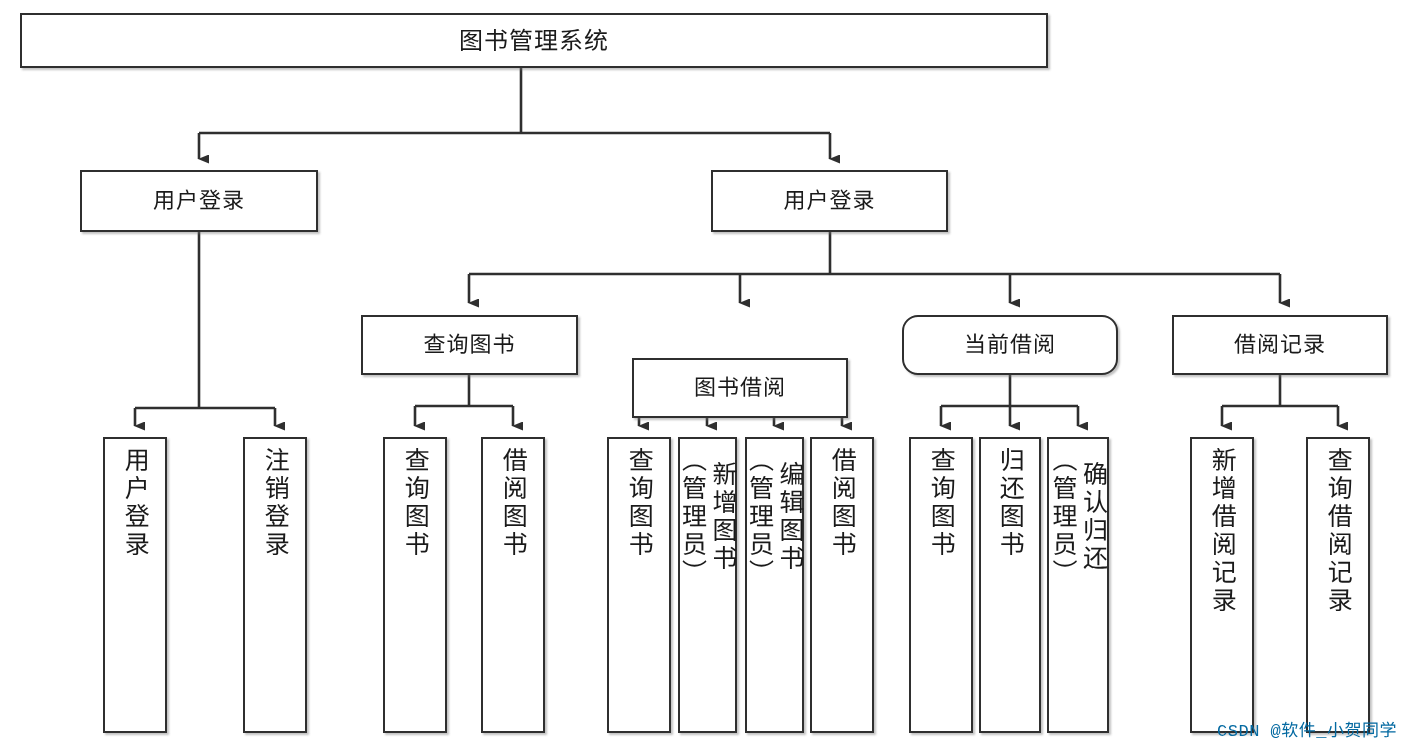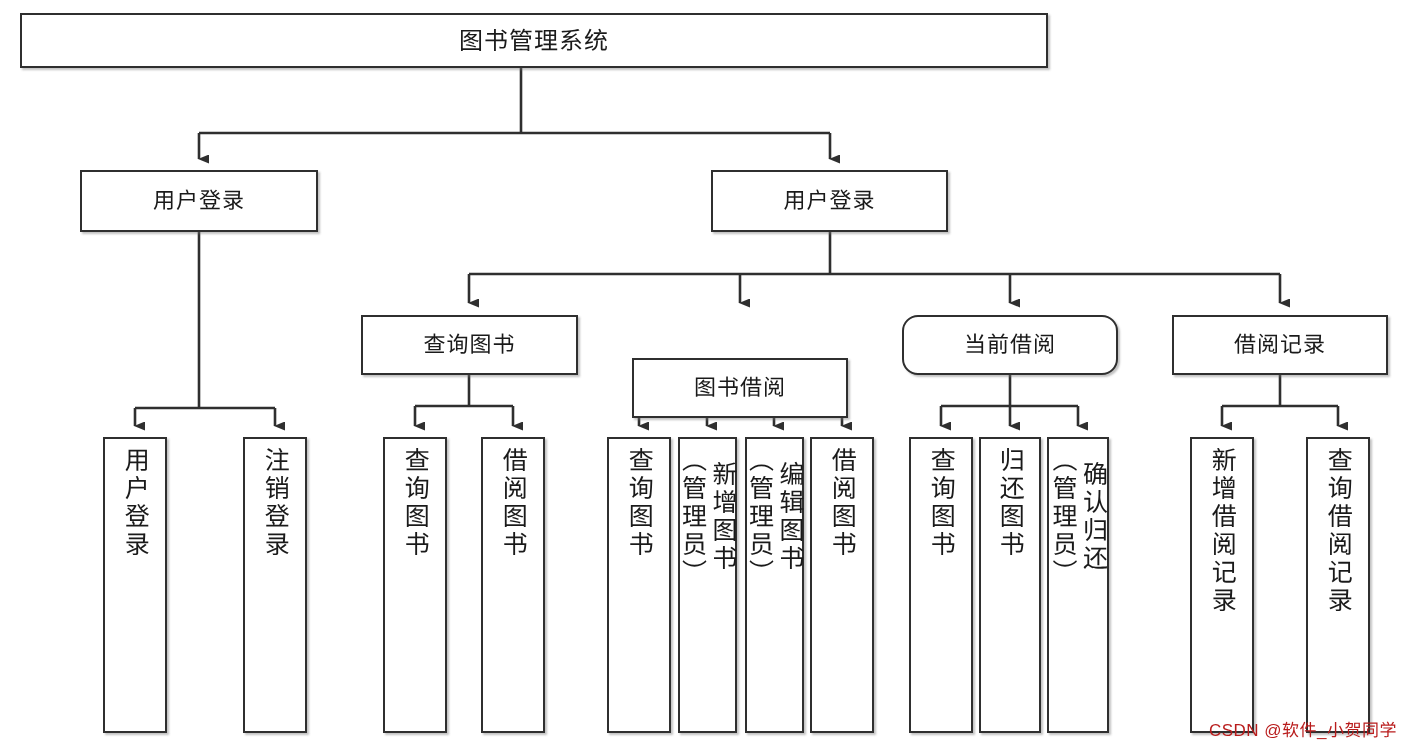--- a/index.html
+++ b/index.html
@@ -58,24 +58,25 @@
     white-space: pre-line;
   }
   .node.root .label {
     font-size: 24px;
   }
   #watermark {
     position: absolute;
     right: 8px;
     bottom: 6px;
     font-size: 17px;
-    color: #b91c1c;
+    color: #0369a1;
     letter-spacing: 0.5px;
     white-space: nowrap;
     user-select: none;
+    font-family: Liberation Mono, monospace;
   }
 </style>
 </head>
 <body>
 
 <div id="diagram-root">
 
   <svg id="edges-layer" width="1405" height="747" viewBox="0 0 1405 747" xmlns="http://www.w3.org/2000/svg">
     <defs>
       <marker id="arrowhead" markerWidth="9" markerHeight="11" refX="4.5" refY="10" orient="auto" markerUnits="userSpaceOnUse">

